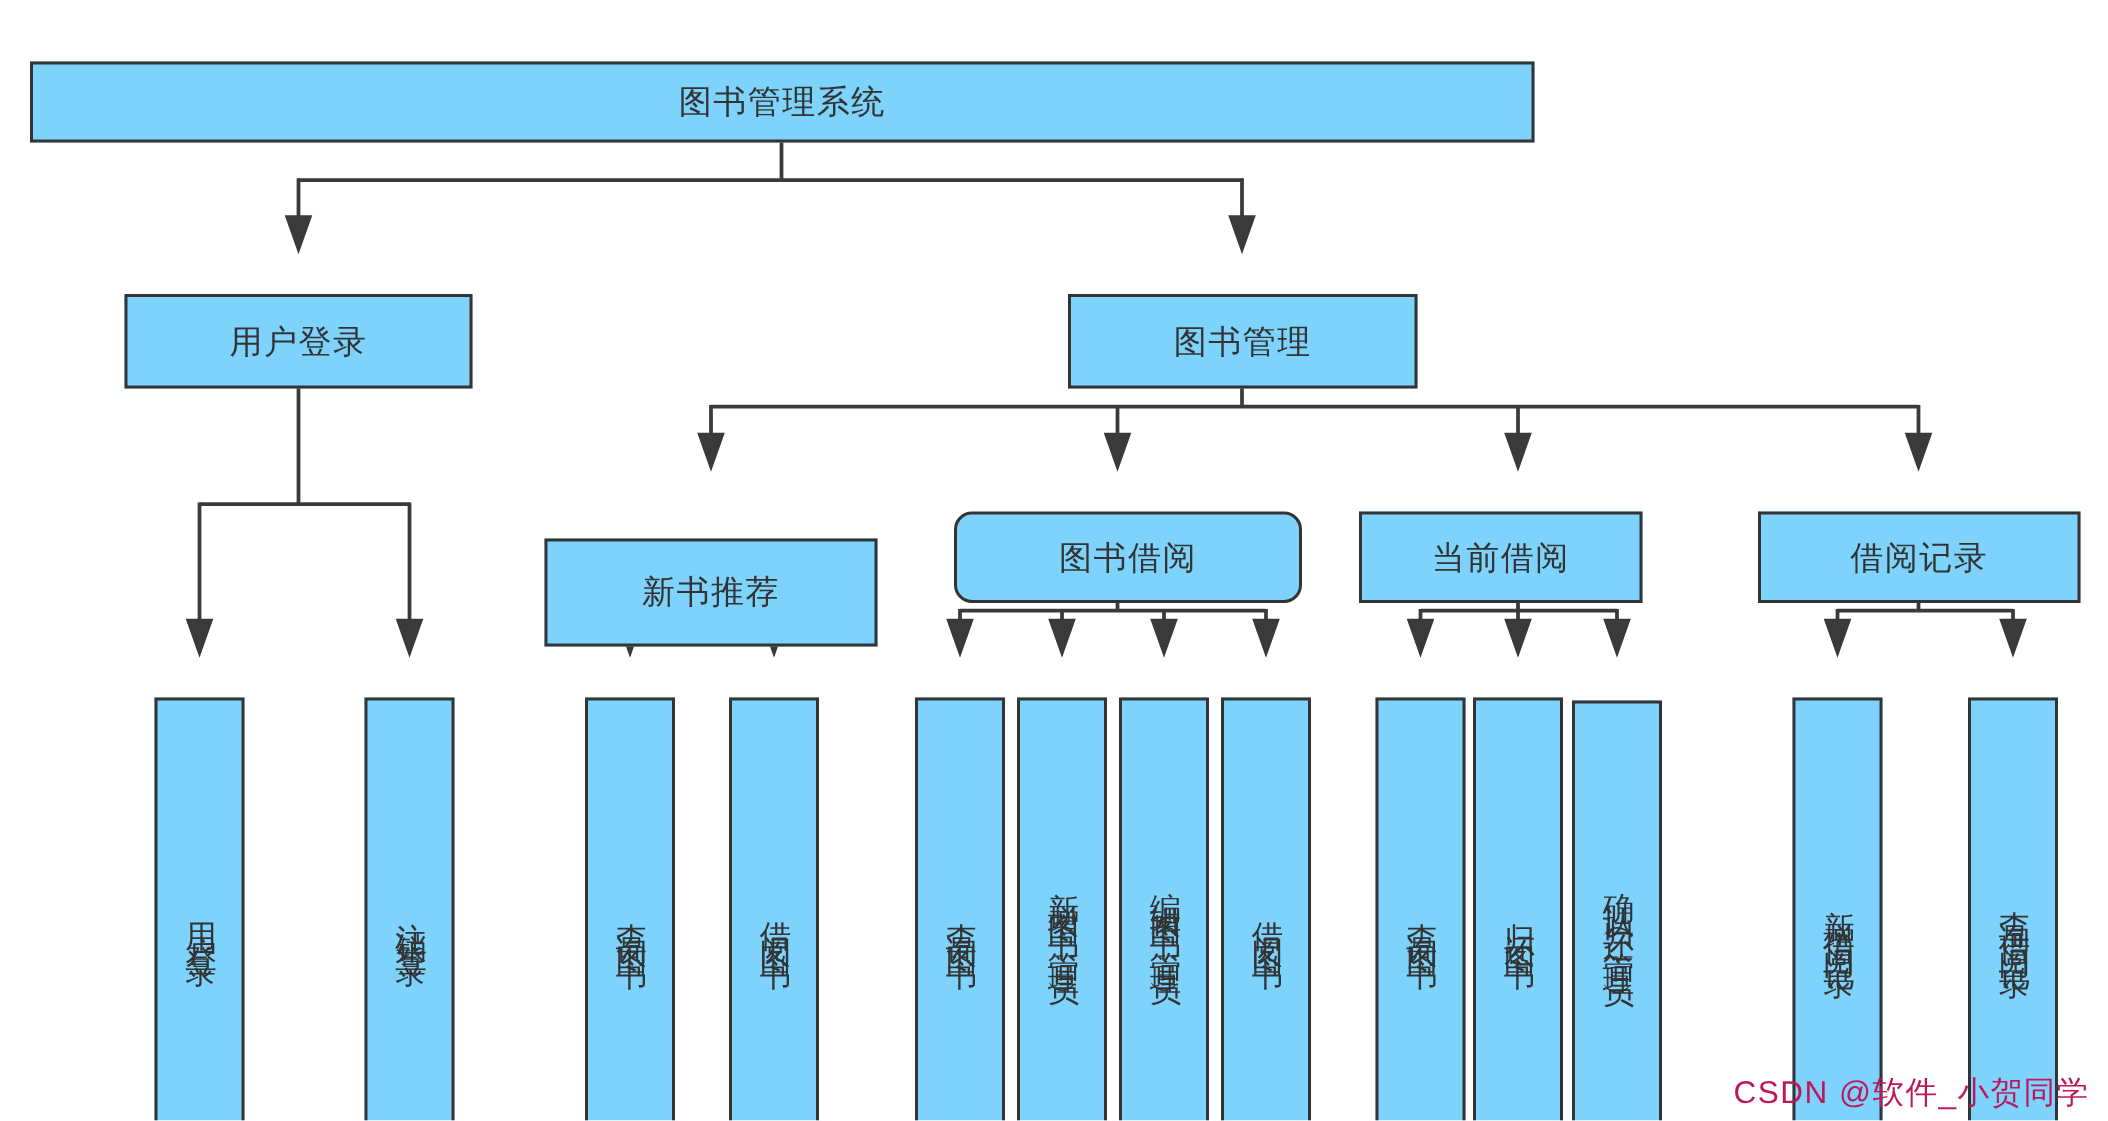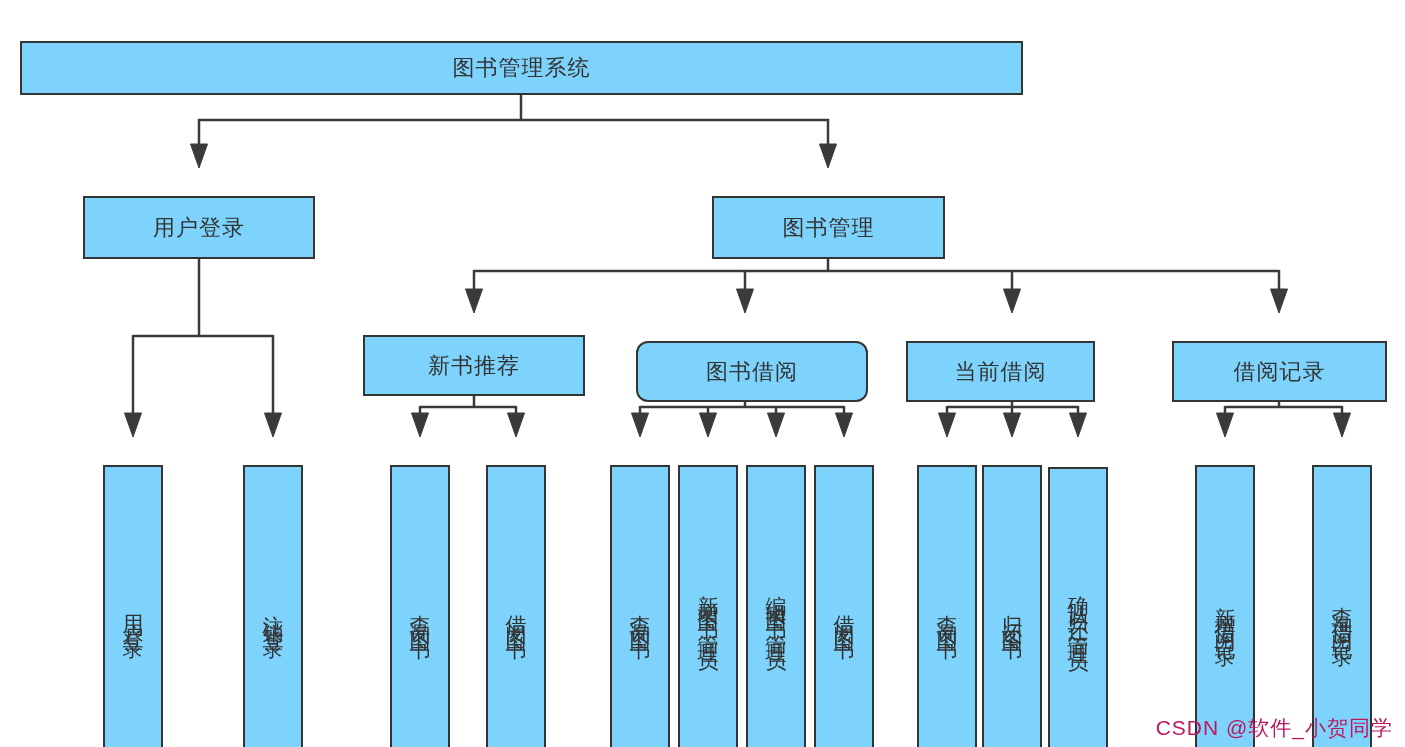--- a/index.html
+++ b/index.html
@@ -95,21 +95,21 @@
     <span class="hlabel">图书管理系统</span>
   </div>
 
   <div class="node" style="left:83px; top:168px; width:232px; height:63px;">
     <span class="hlabel">用户登录</span>
   </div>
   <div class="node" style="left:712px; top:168px; width:233px; height:63px;">
     <span class="hlabel">图书管理</span>
   </div>
 
-  <div class="node" style="left:363px; top:307px; width:222px; height:61px;">
+  <div class="node" style="left:363px; top:331px; width:222px; height:72px;">
     <span class="hlabel">新书推荐</span>
   </div>
   <div class="node" style="left:636px; top:313px; width:232px; height:61px;border-radius:12px;">
     <span class="hlabel">图书借阅</span>
   </div>
   <div class="node" style="left:906px; top:313px; width:189px; height:61px;">
     <span class="hlabel">当前借阅</span>
   </div>
   <div class="node" style="left:1172px; top:313px; width:215px; height:61px;">
     <span class="hlabel">借阅记录</span>

